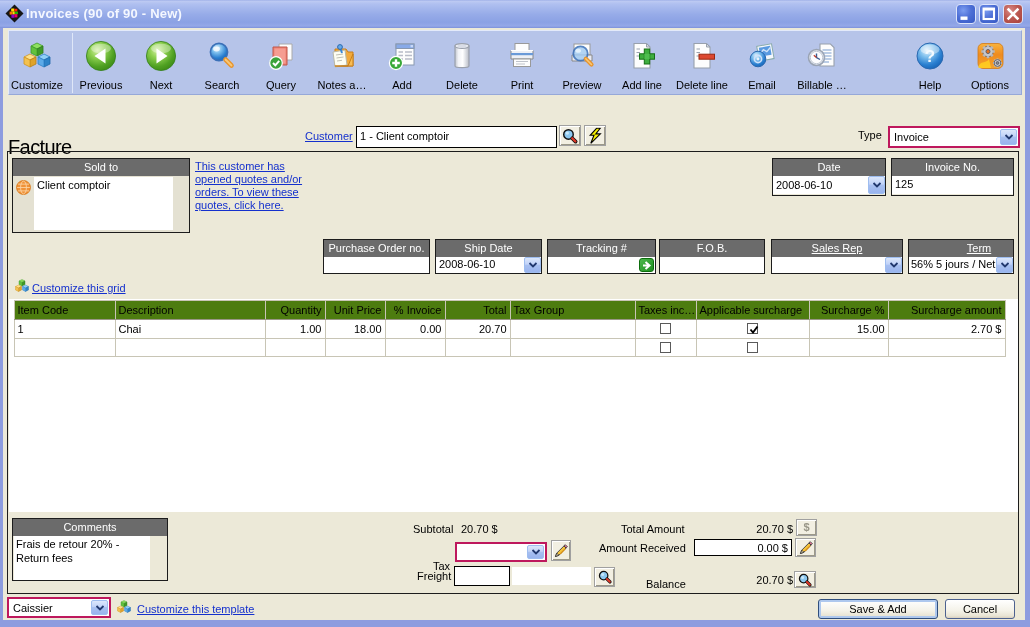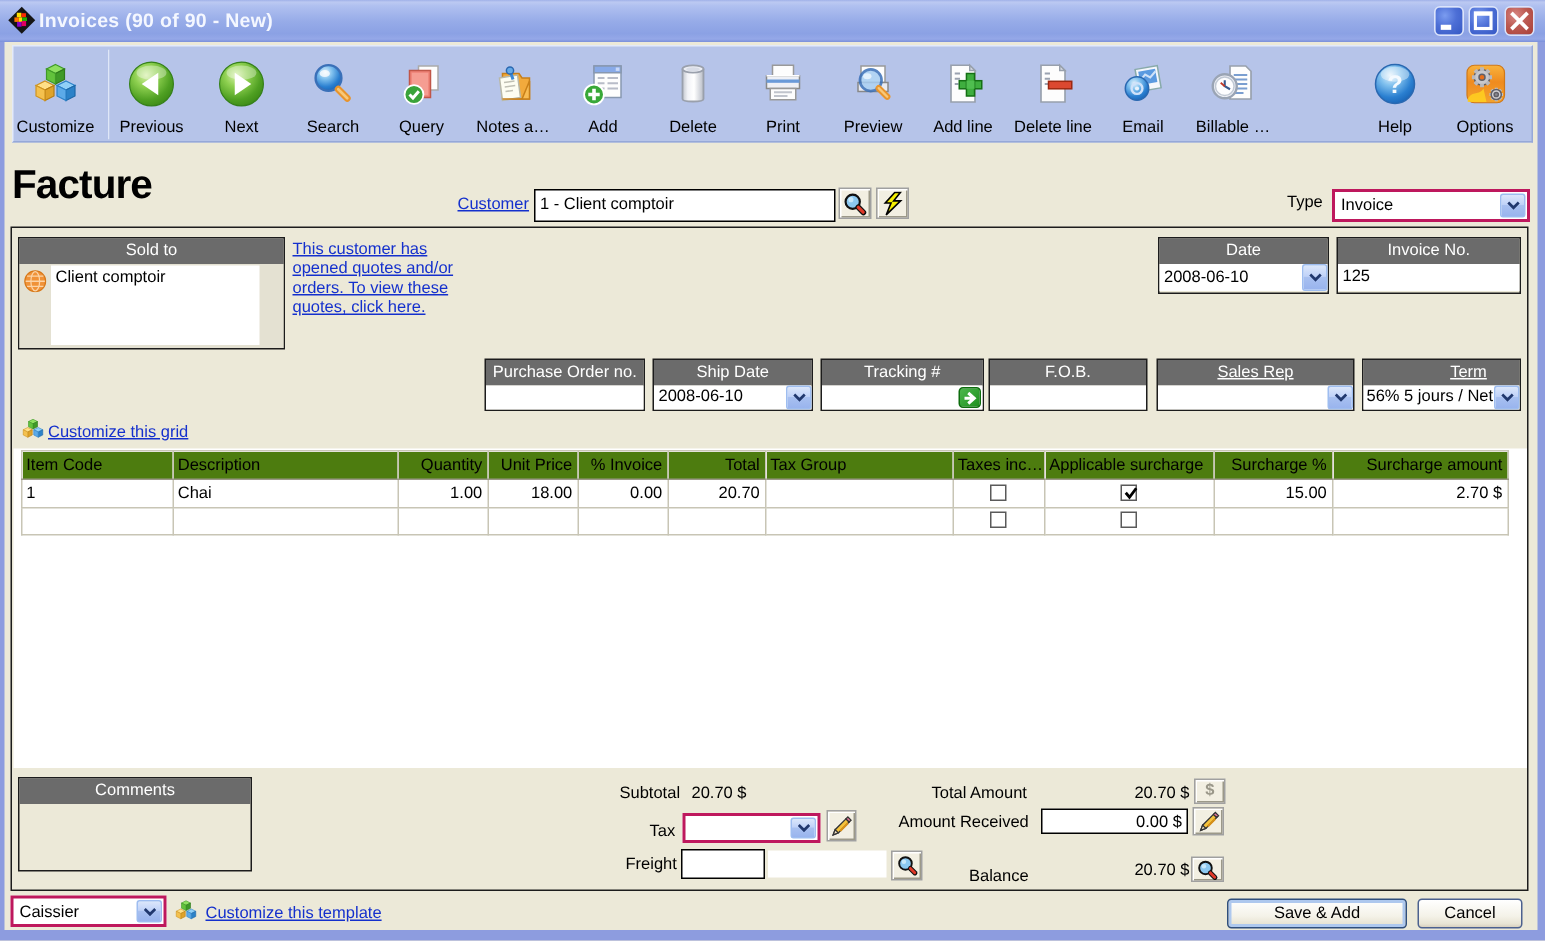--- a/index.html
+++ b/index.html
@@ -306,21 +306,21 @@
               <path d="M23.5 18.5 V27.5 M19 23 H28 M20.3 19.8 L26.7 26.2 M26.7 19.8 L20.3 26.2"></path>
             </g>
         <circle cx="23.5" cy="23" r="3.4"></circle>
         <circle cx="23.5" cy="23" r="1.4" fill="#8a8a90"></circle>
       </g>
         </svg>
         <div class="lbl">Options</div>
       </div>
   </div>
 
-  <div class="abs" style="left:5px; top:80px; font-size:27px; font-weight:bold; letter-spacing:-0.6px;">Facture</div>
+  <div class="abs" style="left:5px; top:108px; font-size:20px; font-weight:normal; letter-spacing:-0.6px;">Facture</div>
 
   <a class="lnk abs" style="left:302px; top:102px;">Customer</a>
   <div class="tbx" style="left:353px; top:98px; width:201px; height:22px;">1 - Client comptoir</div>
   <div class="btn3d" id="custsearch" style="left:556px; top:97px; width:22px; height:21px;">
       <svg class="cico" width="17" height="17" viewBox="0 0 20 20">
         <use href="#magsym"></use>
       </svg>
     </div>
   <div class="btn3d" id="custbolt" style="left:581px; top:97px; width:22px; height:21px;">
       <svg class="cico" width="14" height="17" viewBox="0 0 14 17">
@@ -486,25 +486,26 @@
           <td class="cbc"><span class="cbi"></span></td>
       <td class="cbc"><span class="cbi"></span></td>
           <td></td>
           <td></td>
     </tr>
   </tbody>
     </table>
 
   <div class="hdrbox" style="left:9px; top:490px; width:156px; height:63px;">
     <div class="hd">Comments</div>
+    <div class="abs" style="left:1px; top:17px; width:136px; height:44px; background:#fff; padding:1px 2px; line-height:14px;">Frais de retour 20% - Return fees</div>
   </div>
 
   <div class="abs" style="left:410px; top:495px;">Subtotal</div>
   <div class="abs" style="left:458px; top:495px;">20.70 $</div>
-  <div class="abs" style="left:430px; top:520px;">Tax</div>
+  <div class="abs" style="left:430px; top:532px;">Tax</div>
   <div class="xpcombo" style="left:452px; top:514px; width:92px; height:20px;">
       <span class="car">
         <svg width="9" height="6" viewBox="0 0 9 6">
           <path d="M1 1 L4.5 4.5 L8 1" fill="none" stroke="#21386e" stroke-width="1.8"></path>
         </svg>
       </span>
     </div>
   <div class="btn3d" style="left:548px; top:512px; width:20px; height:21px;">
       <svg class="cico" width="17" height="17" viewBox="0 0 20 20">
         <use href="#pencilsym"></use>

